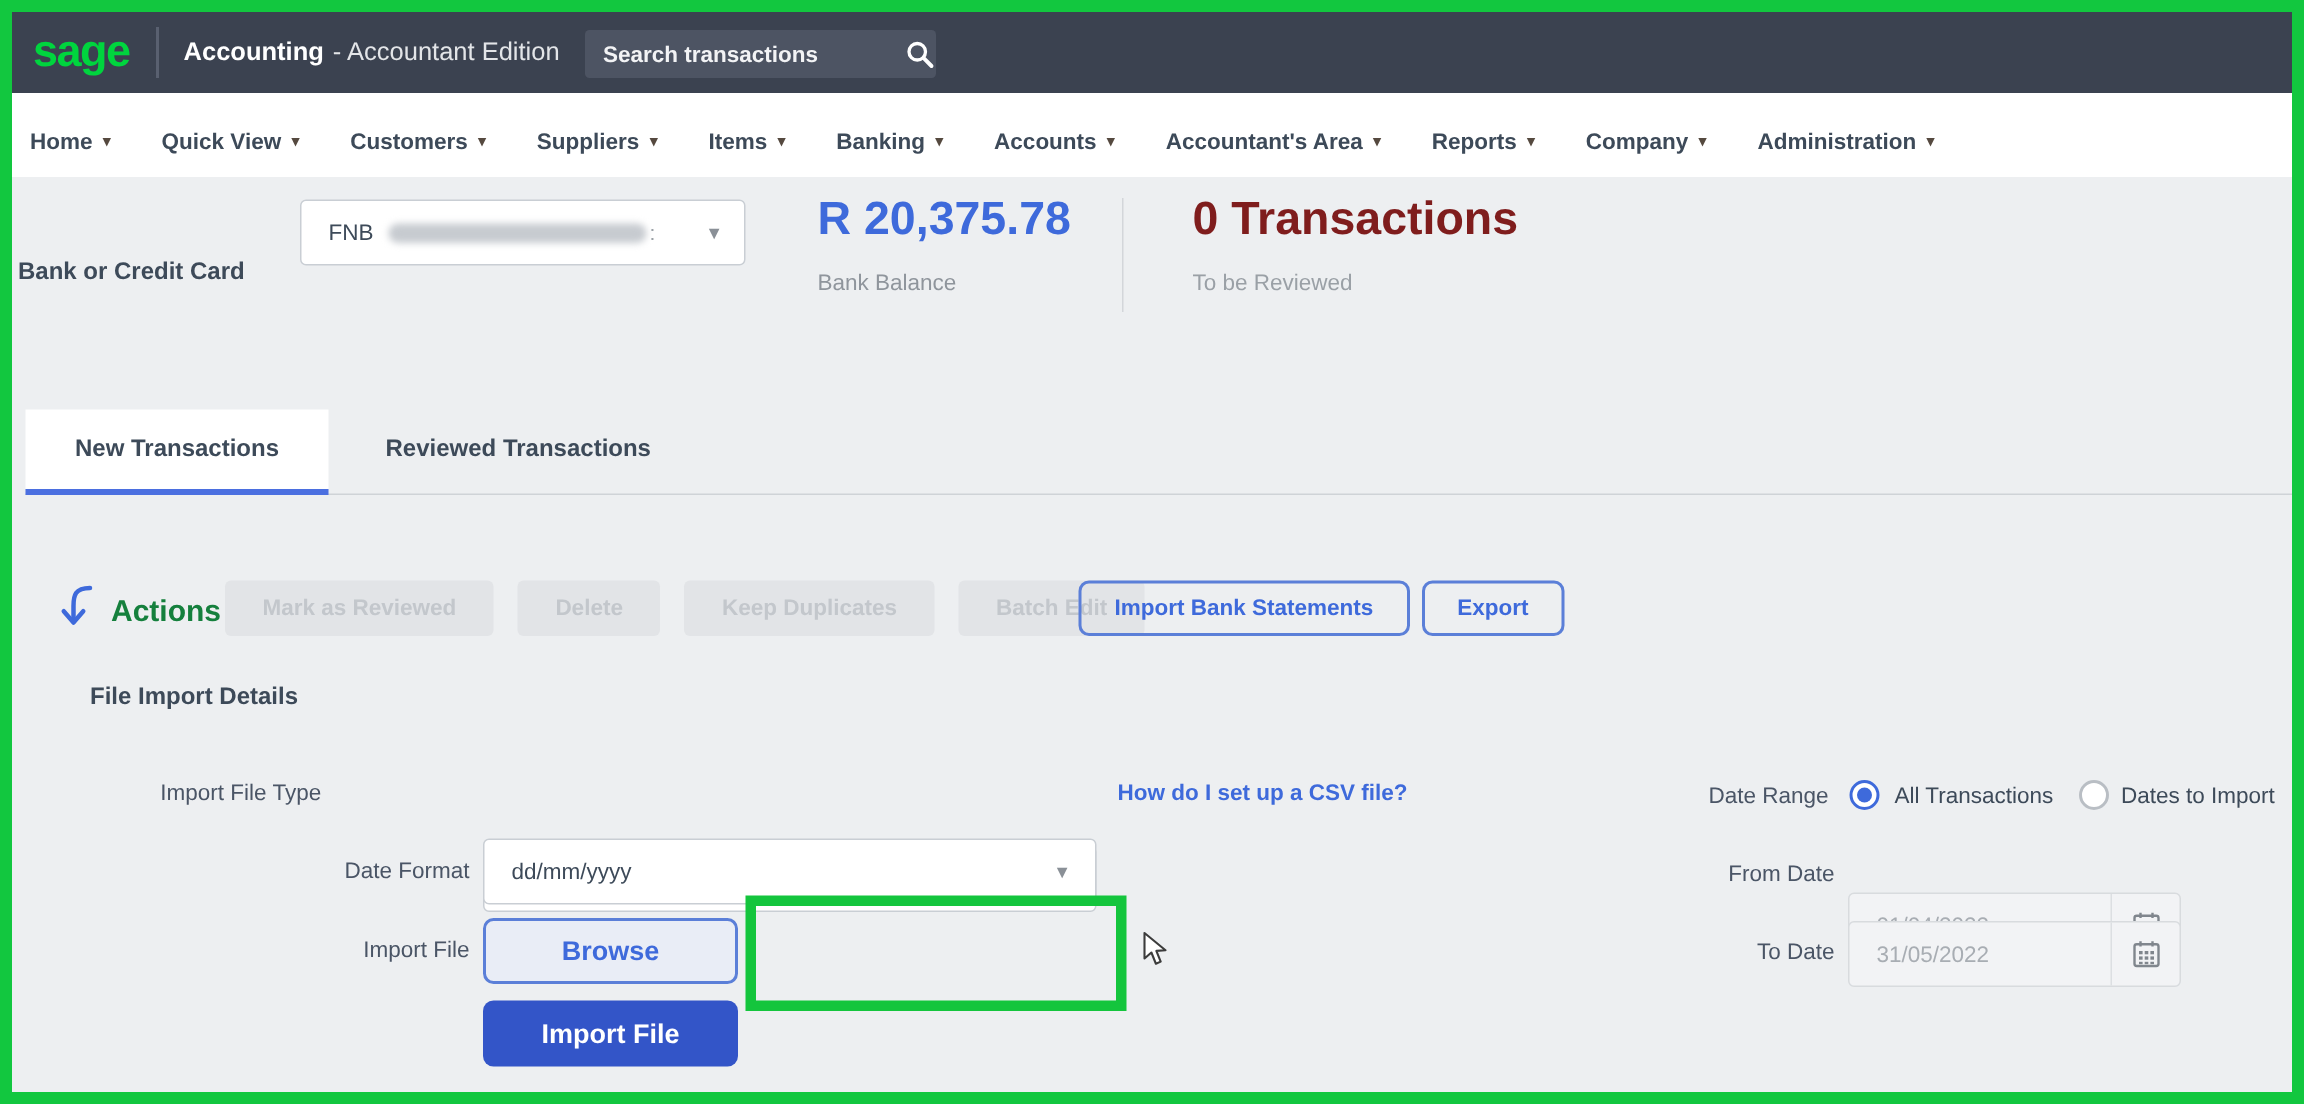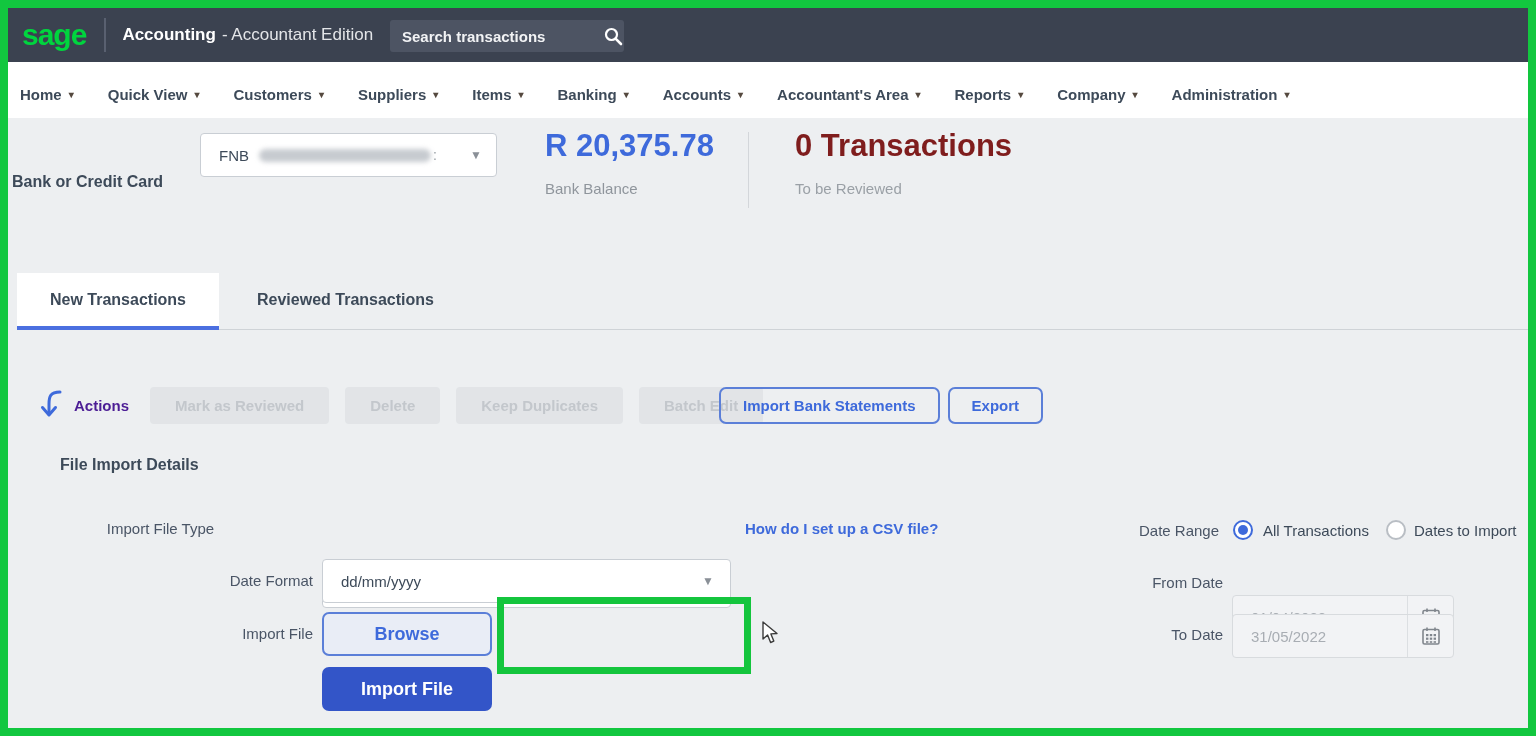--- a/index.html
+++ b/index.html
@@ -49,21 +49,21 @@
   
   .tab-active { position:absolute; left:9px; top:155px; width:202px; height:53px; background:#fff;
                 display:flex; align-items:center; justify-content:center; font-size:16px; font-weight:bold; color:#3d4a59; cursor:pointer; }
   .tab-baseline { position:absolute; left:9px; right:0; top:211px; height:1px; background:#cfd3d7; }
   .tab-underline { position:absolute; left:9px; top:208px; width:202px; height:4px; background:#4b6fe0; }
   .tab-inactive { position:absolute; left:230px; top:155px; width:215px; height:53px;
                   display:flex; align-items:center; justify-content:center; font-size:16px; font-weight:bold; color:#3d4a59; cursor:pointer; }
 
   
   .actions-icon { position:absolute; left:30px; top:271px; width:26px; height:32px; }
-  .actions-label { position:absolute; left:66px; top:279px; font-size:15px; font-weight:bold; color:#4c1d95; cursor:pointer; }
+  .actions-label { position:absolute; left:66px; top:279px; font-size:20px; font-weight:bold; color:#15803d; cursor:pointer; }
   .disabled-group { position:absolute; left:142px; top:269px; display:flex; gap:16px; }
   .btn-disabled { height:37px; background:#e2e4e7; color:#c3c7cc; font-size:15px; font-weight:bold;
                   border:none; border-radius:4px; padding:0 25px; font-family:"Liberation Sans", sans-serif; }
   .outline-group { position:absolute; left:711px; top:269px; display:flex; gap:8px; }
   .btn-outline { height:37px; background:transparent; color:#3e6adb; font-size:15px; font-weight:bold;
                  border:2px solid #5b7fd8; border-radius:7px; padding:0 22px; cursor:pointer; font-family:"Liberation Sans", sans-serif; }
 
   .section-title { position:absolute; left:52px; top:338px; font-size:16px; font-weight:bold; color:#3d4a59; }
 
   

